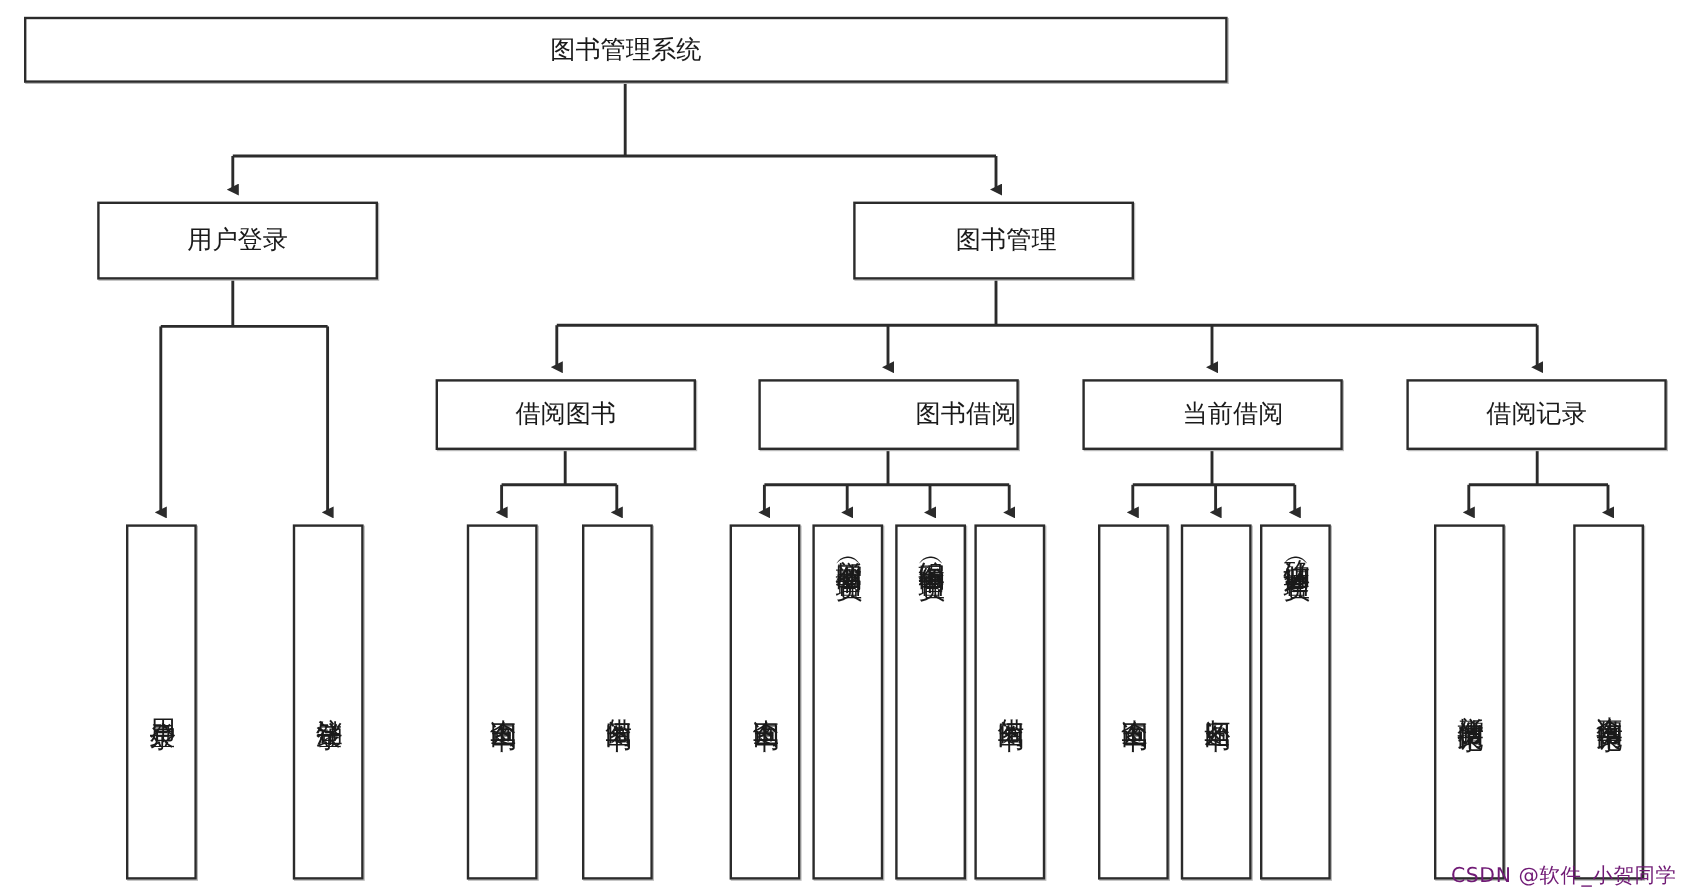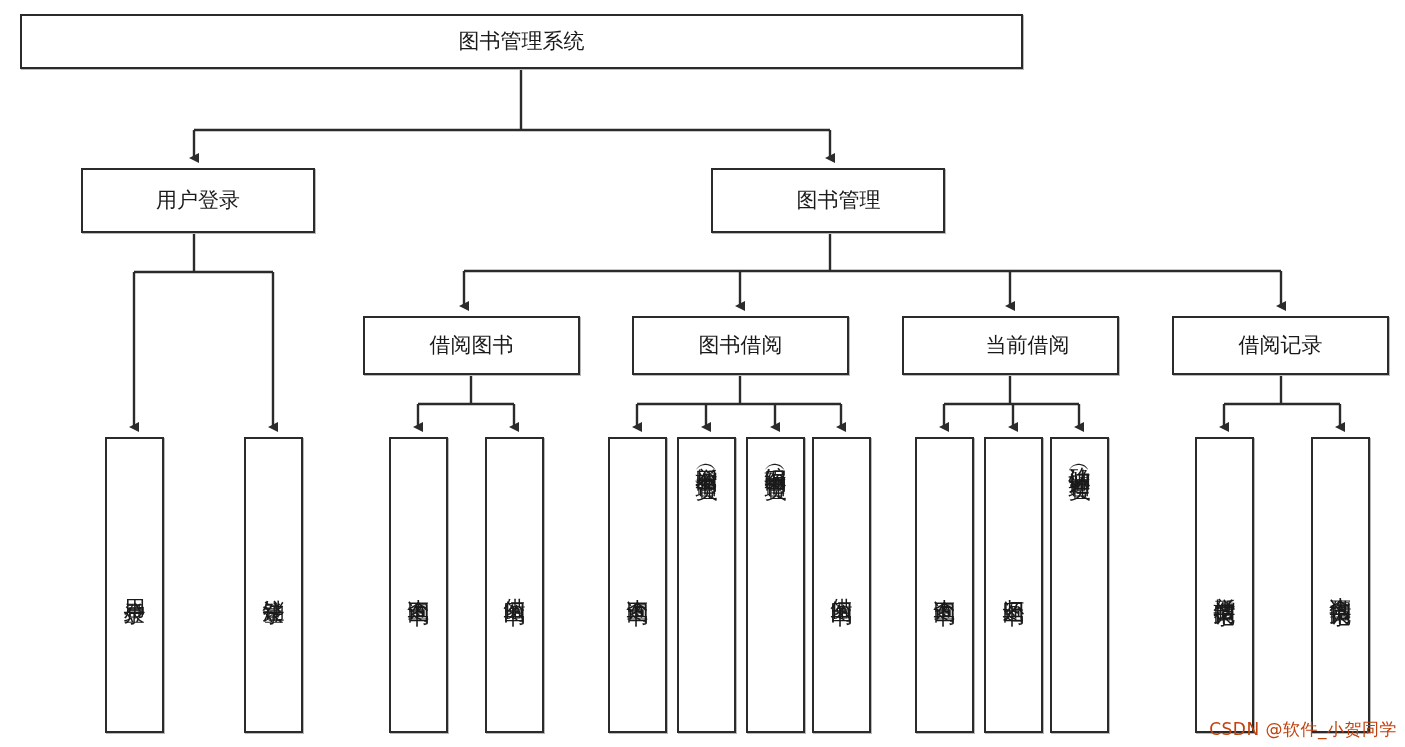--- a/index.html
+++ b/index.html
@@ -58,21 +58,21 @@
   }
   .node.vertical.midtext {
     align-items: center;
     padding-top: 0;
   }
   #watermark {
     position: absolute;
     right: 8px;
     bottom: 6px;
     font-size: 17px;
-    color: #c2410c;
+    color: #701a75;
     letter-spacing: 0.5px;
     white-space: nowrap;
   }
 </style>
 </head>
 <body>
 
 <div id="diagram-root">
 
   <svg id="edge-layer" viewBox="0 0 1405 747" width="1405" height="747" xmlns="http://www.w3.org/2000/svg">
@@ -134,21 +134,21 @@
   </div>
 
   <div class="node horizontal" style="left:711px; top:168px; width:234px; height:65px;padding-left:21px;">
     <span class="label">图书管理</span>
   </div>
 
   <div class="node horizontal" style="left:363px; top:316px; width:217px; height:59px;">
     <span class="label">借阅图书</span>
   </div>
 
-  <div class="node horizontal" style="left:632px; top:316px; width:217px; height:59px;">
+  <div class="node horizontal" style="left:632px; top:316px; width:217px; height:59px;justify-content:flex-end;">
     <span class="label">图书借阅</span>
   </div>
 
   <div class="node horizontal" style="left:902px; top:316px; width:217px; height:59px;padding-left:34px;">
     <span class="label">当前借阅</span>
   </div>
 
   <div class="node horizontal" style="left:1172px; top:316px; width:217px; height:59px;">
     <span class="label">借阅记录</span>
   </div>

